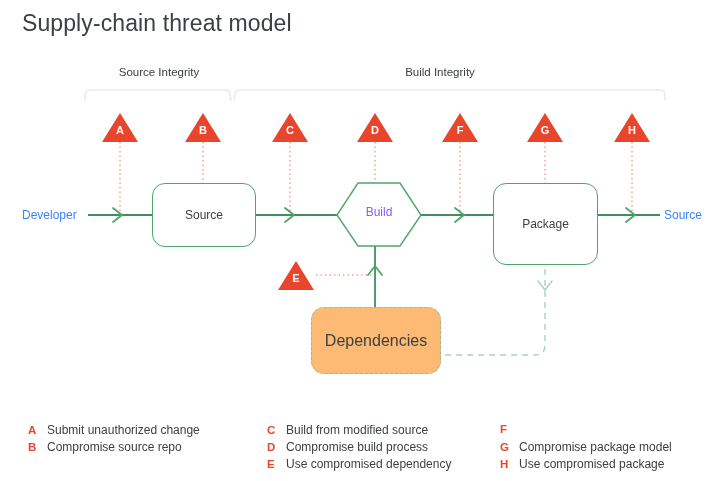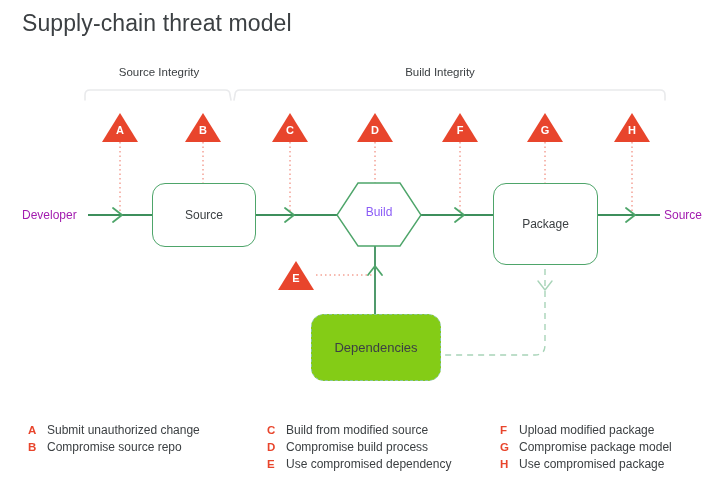--- a/index.html
+++ b/index.html
@@ -101,47 +101,47 @@
     align-items: center;
     justify-content: center;
     font-size: 12px;
     color: #3c4043;
   }
   #node-source  { left: 152px; top: 183px; width: 104px; height: 64px; }
   #node-package { left: 493px; top: 183px; width: 105px; height: 82px; }
 
   #node-dependencies {
     position: absolute;
-    left: 311px; top: 314px;
+    left: 311px; top: 307px;
     width: 130px; height: 67px;
     box-sizing: border-box;
     border: 1.4px dashed #86c49b;
     border-radius: 13px;
-    background: #84cc16;
+    background: #fdba74;
     display: flex;
     align-items: center;
     justify-content: center;
-    font-size: 13px;
+    font-size: 16px;
     color: #3c4043;
   }
 
   #node-build-label {
     position: absolute;
     left: 337px; top: 205px;
     width: 84px;
     text-align: center;
     font-size: 12px;
     color: #8b5cf6;
   }
 
   
   .endpoint-label {
     position: absolute;
     font-size: 12px;
-    color: #a21caf;
+    color: #3b82f6;
     white-space: nowrap;
   }
   #endpoint-developer { left: 22px;  top: 208px; }
   #endpoint-source-out { left: 664px; top: 208px; }
 
   
   #legend {
     position: absolute;
     left: 28px;
     top: 423px;
@@ -303,21 +303,20 @@
       </div>
       <div class="legend-row">
         <span class="legend-key">E</span>
         <span class="legend-text">Use compromised dependency</span>
       </div>
     </div>
 
     <div class="legend-col" id="legend-col-3">
       <div class="legend-row">
         <span class="legend-key">F</span>
-        <span class="legend-text">Upload modified package</span>
       </div>
       <div class="legend-row">
         <span class="legend-key">G</span>
         <span class="legend-text">Compromise package model</span>
       </div>
       <div class="legend-row">
         <span class="legend-key">H</span>
         <span class="legend-text">Use compromised package</span>
       </div>
     </div>

